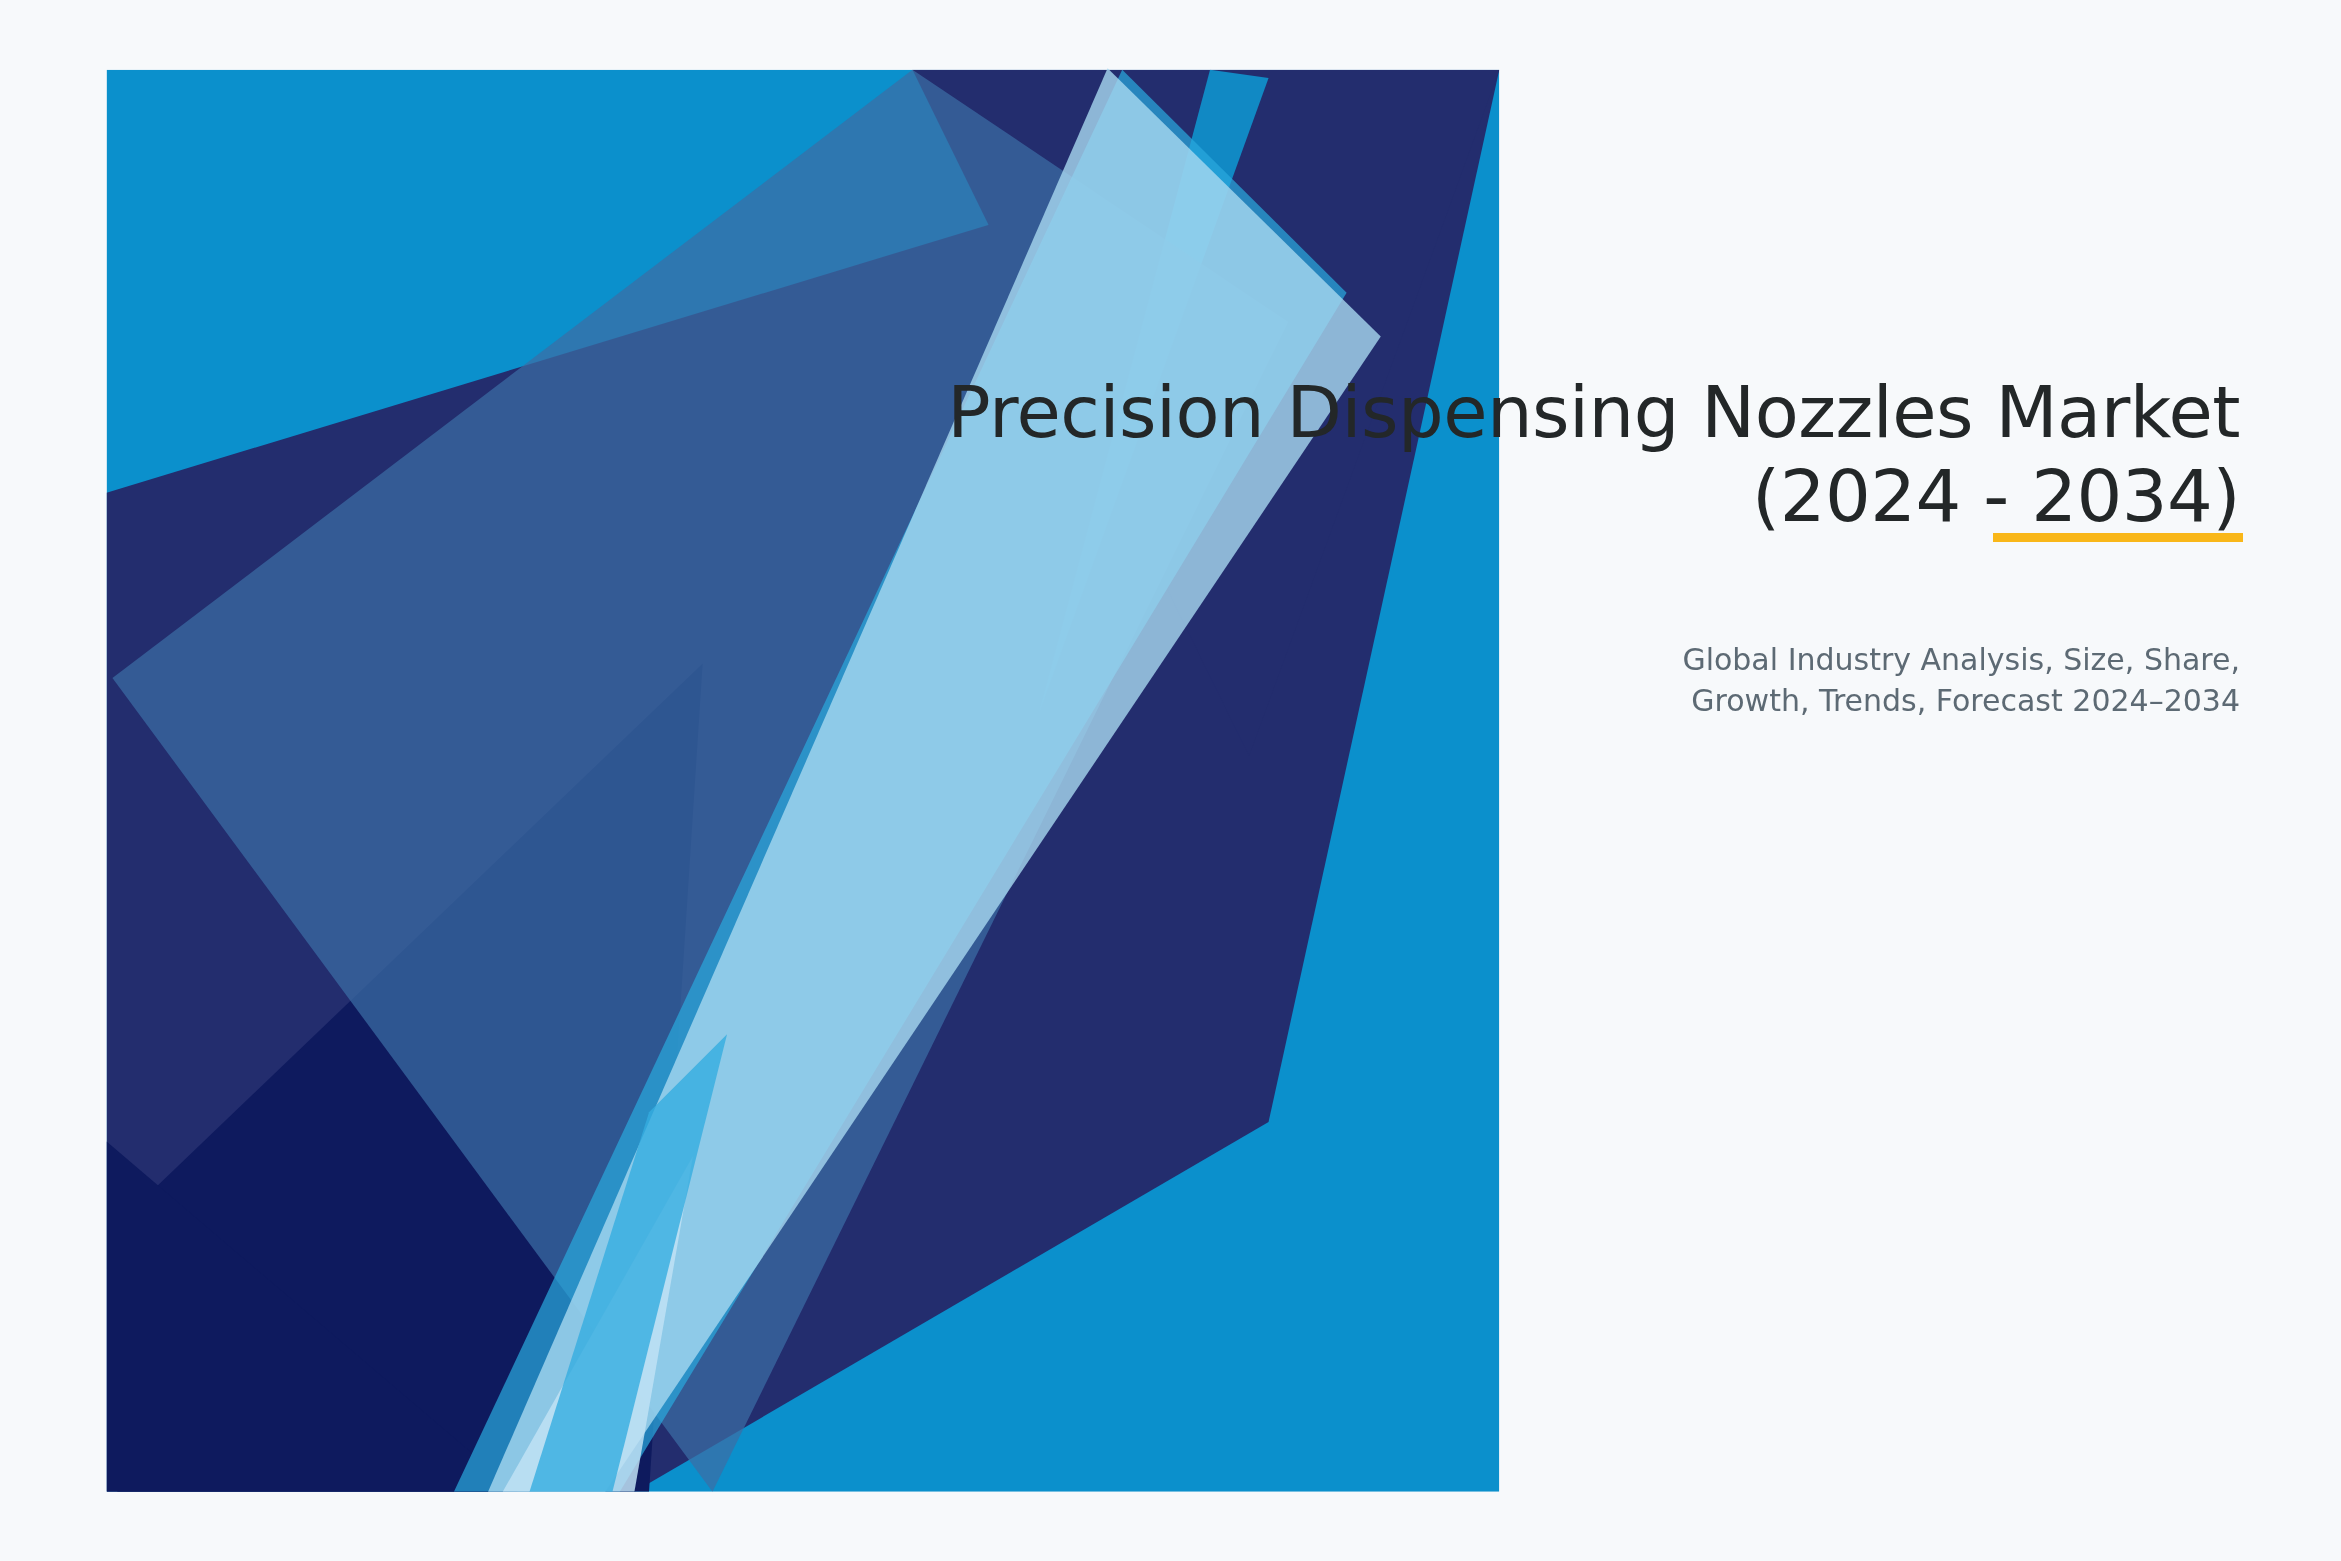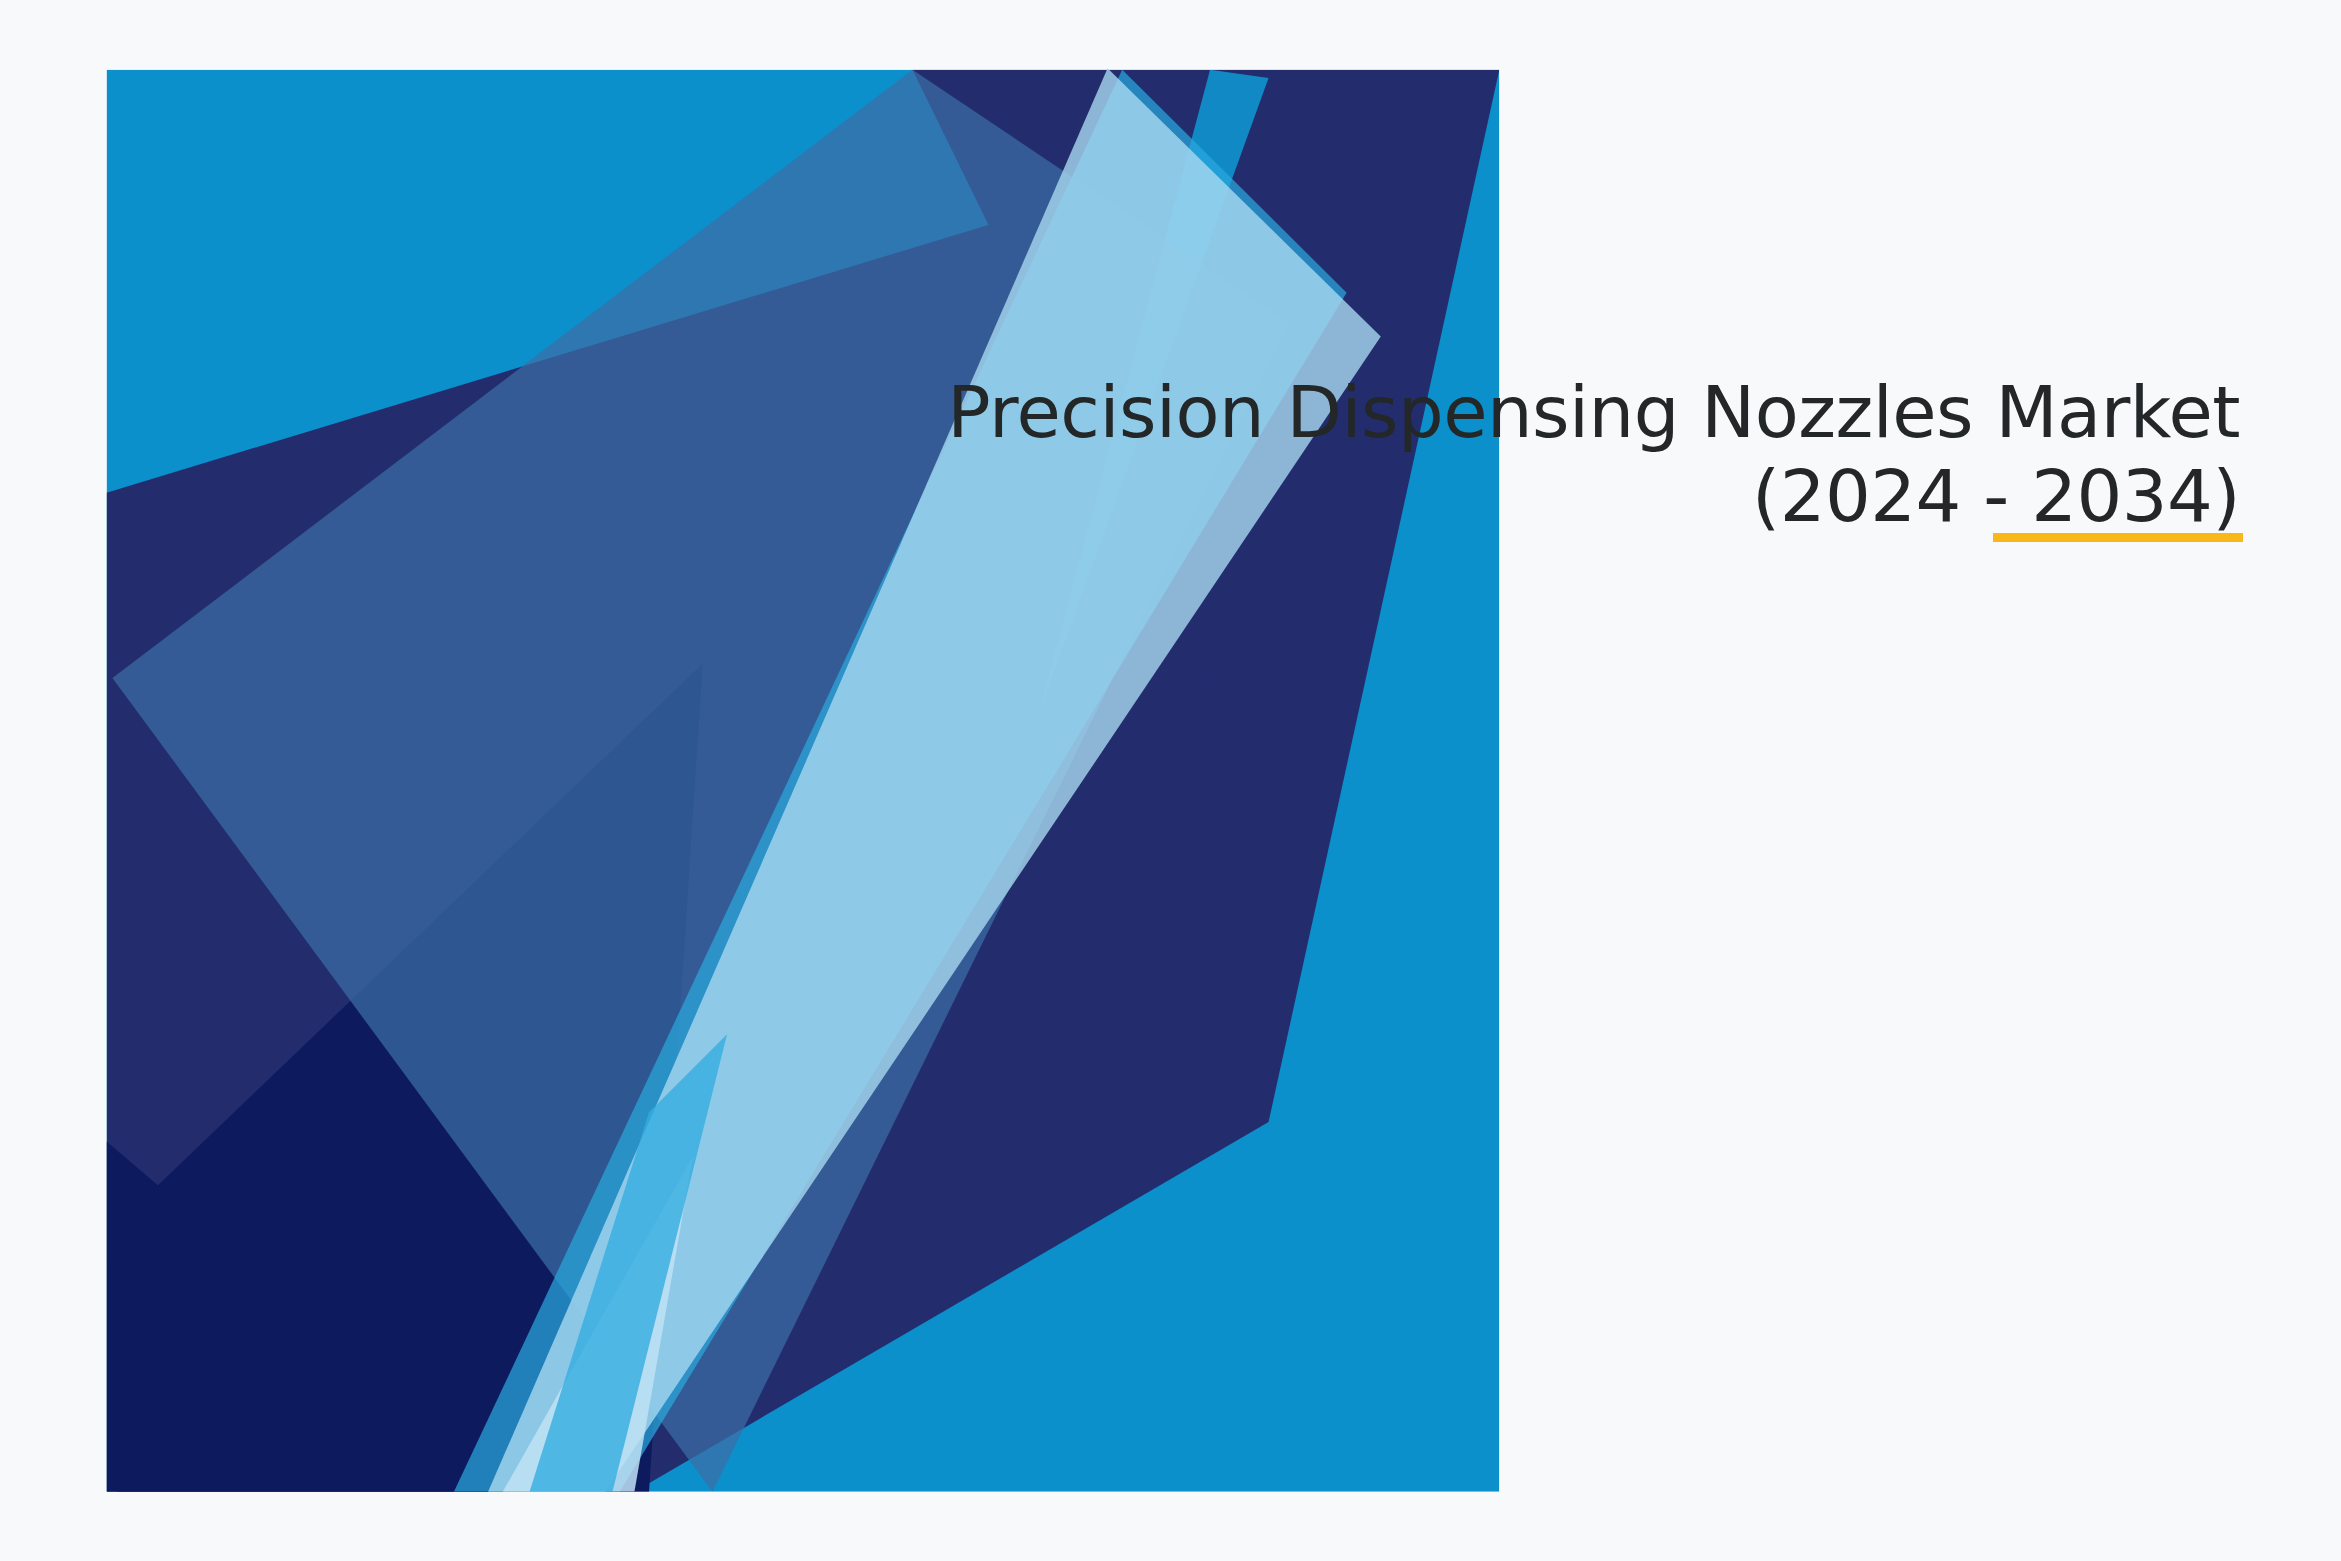--- a/index.html
+++ b/index.html
@@ -124,17 +124,18 @@
   <div id="accent-underline"></div>
 
   <div id="title-block">
     <h1 id="page-title">
       <span>Precision Dispensing Nozzles Market</span><br>
       <span>(2024 - 2034)</span>
     </h1>
   </div>
 
   <p id="page-subtitle">
-    <br>
+    <span>Global Industry Analysis, Size, Share,</span><br>
+    <span>Growth, Trends, Forecast 2024–2034</span>
   </p>
 
 </div>
 
 
 </body></html>

